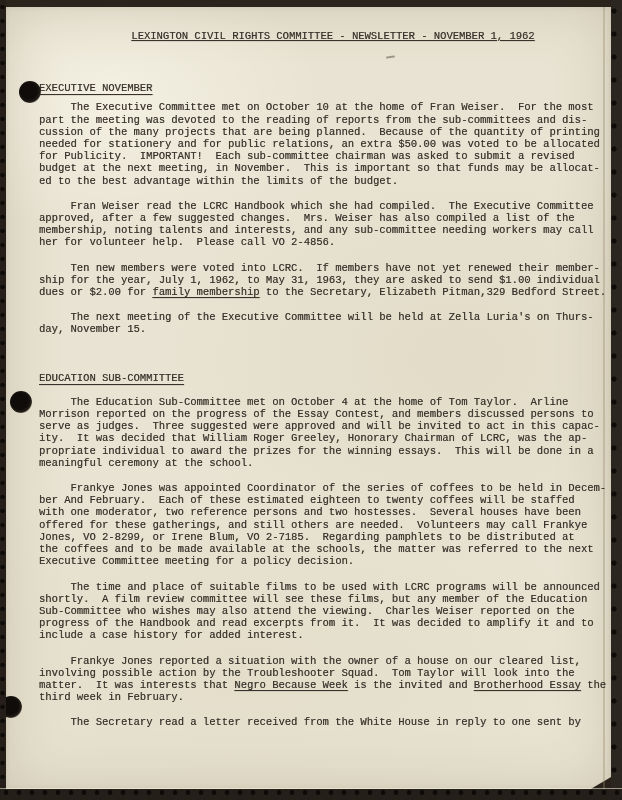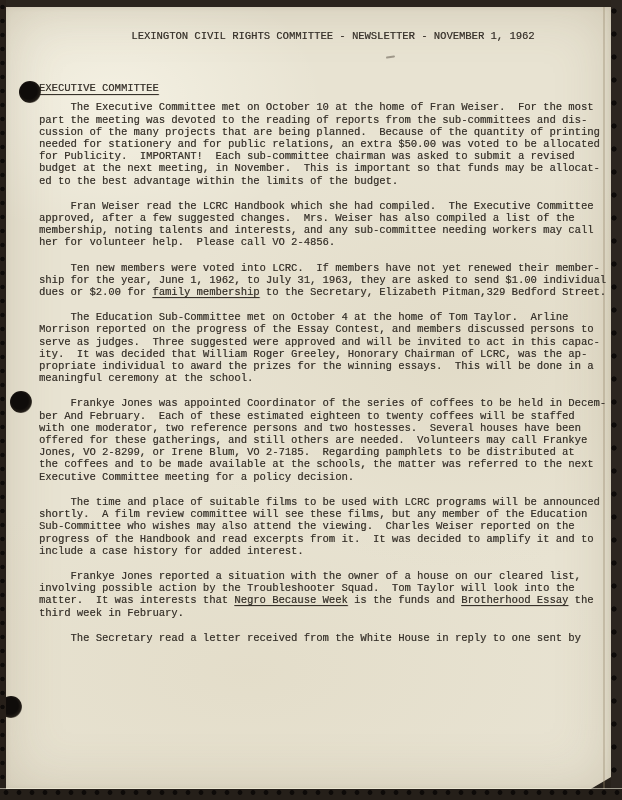--- a/index.html
+++ b/index.html
@@ -62,20 +62,21 @@
     font-size: 10.5px;
     line-height: 12.2px;
     letter-spacing: 0;
     text-shadow: 0.3px 0.2px 0.35px rgba(52,46,38,0.55);
   }
   .doc-title {
     white-space: pre;
     text-align: center;
     margin: 0 0 40px 0;
     padding-left: 16px;
+    text-decoration: underline;
   }
   .section-heading {
     white-space: pre;
     text-decoration: underline;
     text-decoration-thickness: 1.3px;
     text-underline-offset: 2.5px;
     margin: 0 0 7px 0;
   }
   .section-heading.second {
     margin-top: 36px;
@@ -118,37 +119,40 @@
 </style>
 </head>
 <body>
 
 <div class="paper"></div>
 <div class="crease"></div>
 
 <div class="text-layer">
   <div class="doc-title">LEXINGTON CIVIL RIGHTS COMMITTEE - NEWSLETTER - NOVEMBER 1, 1962</div>
 
-  <div class="section-heading">EXECUTIVE COMMITTEE</div>
+  <div class="section-heading">EXECUTIVE NOVEMBER</div>
 
   <div class="para">     The Executive Committee met on October 10 at the home of Fran Weiser.  For the most
 part the meeting was devoted to the reading of reports from the sub-committees and dis-
 cussion of the many projects that are being planned.  Because of the quantity of printing
 needed for stationery and for public relations, an extra $50.00 was voted to be allocated
 for Publicity.  IMPORTANT!  Each sub-committee chairman was asked to submit a revised
 budget at the next meeting, in November.  This is important so that funds may be allocat-
 ed to the best advantage within the limits of the budget.</div>
   <div class="para">     Fran Weiser read the LCRC Handbook which she had compiled.  The Executive Committee
 approved, after a few suggested changes.  Mrs. Weiser has also compiled a list of the
 membership, noting talents and interests, and any sub-committee needing workers may call
 her for volunteer help.  Please call VO 2-4856.</div>
   <div class="para"><span>     Ten new members were voted into LCRC.  If members have not yet renewed their member-
-ship for the year, June 1, 1962, to July 31, 1963, they are asked to send $1.00 individual
+ship for the year, July 1, 1962, to May 31, 1963, they are asked to send $1.00 individual
 dues or $2.00 for </span><span class="u">family membership</span><span> to the Secretary, Elizabeth Pitman,329 Bedford Street.</span></div>
+  <div class="para">     The next meeting of the Executive Committee will be held at Zella Luria's on Thurs-
+day, November 15.</div>
 
+  <div class="section-heading second">EDUCATION SUB-COMMITTEE</div>
 
   <div class="para">     The Education Sub-Committee met on October 4 at the home of Tom Taylor.  Arline
 Morrison reported on the progress of the Essay Contest, and members discussed persons to
 serve as judges.  Three suggested were approved and will be invited to act in this capac-
 ity.  It was decided that William Roger Greeley, Honorary Chairman of LCRC, was the ap-
 propriate individual to award the prizes for the winning essays.  This will be done in a
 meaningful ceremony at the school.</div>
   <div class="para">     Frankye Jones was appointed Coordinator of the series of coffees to be held in Decem-
 ber And February.  Each of these estimated eighteen to twenty coffees will be staffed
 with one moderator, two reference persons and two hostesses.  Several houses have been
@@ -156,21 +160,21 @@
 Jones, VO 2-8299, or Irene Blum, VO 2-7185.  Regarding pamphlets to be distributed at
 the coffees and to be made available at the schools, the matter was referred to the next
 Executive Committee meeting for a policy decision.</div>
   <div class="para">     The time and place of suitable films to be used with LCRC programs will be announced
 shortly.  A film review committee will see these films, but any member of the Education
 Sub-Committee who wishes may also attend the viewing.  Charles Weiser reported on the
 progress of the Handbook and read excerpts from it.  It was decided to amplify it and to
 include a case history for added interest.</div>
   <div class="para"><span>     Frankye Jones reported a situation with the owner of a house on our cleared list,
 involving possible action by the Troubleshooter Squad.  Tom Taylor will look into the
-matter.  It was interests that </span><span class="u">Negro Because Week</span><span> is the funds and </span><span class="u">Brotherhood Essay</span><span> the
+matter.  It was interests that </span><span class="u">Negro Because Week</span><span> is the invited and </span><span class="u">Brotherhood Essay</span><span> the
 third week in February.</span></div>
   <div class="para">     The Secretary read a letter received from the White House in reply to one sent by</div>
 </div>
 
 <div class="smudge"></div>
 <div class="hole h1"></div>
 <div class="hole h2"></div>
 <div class="hole h3"></div>
 
 <div class="edge-top"></div>

